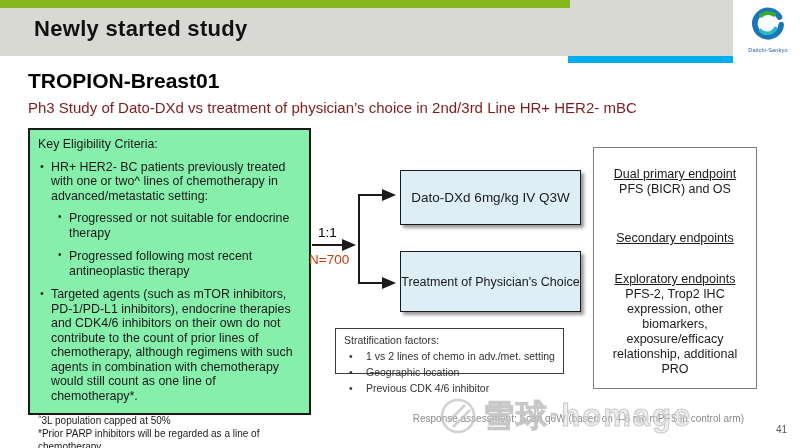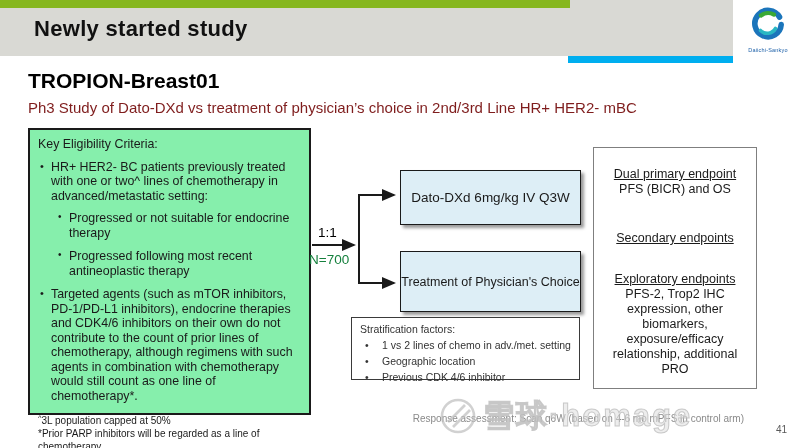--- a/index.html
+++ b/index.html
@@ -36,40 +36,40 @@
   .b1 { position:relative; padding-left:13px; margin-bottom:8px; }
   .b1::before { content:"•"; position:absolute; left:2px; font-size:11px; }
   .b2 { position:relative; padding-left:31px; margin-bottom:9px; }
   .b2::before { content:"•"; position:absolute; left:20px; font-size:10px; }
   .footnotes { font-size:10px; line-height:1.3; margin-top:10px; }
   .footnotes sup { font-size:7.5px; }
 
   
   .flow-svg { position:absolute; left:305px; top:160px; width:100px; height:135px; }
   .ratio-label { position:absolute; left:318px; top:225px; font-size:13.5px; color:#000; }
-  .n-label     { position:absolute; left:309px; top:252px; font-size:13.5px; color:#15803d; }
+  .n-label     { position:absolute; left:309px; top:252px; font-size:13.5px; color:#c2410c; }
 
   
   .arm {
     position:absolute; left:400px; width:181px;
     background:#ddeef6; border:1.5px solid #1a1a1a;
     box-shadow:3px 3px 3px #9b9b9b;
     display:flex; flex-direction:column; align-items:center; justify-content:center;
     text-align:center;
   }
   .arm1 { top:170px; height:55px; font-size:13.5px; }
   .arm2 { top:251px; height:61px; }
   .arm2-title { font-size:12.5px; }
   .arm2-sub   { font-size:10.5px; margin-top:1px; width:170px; }
 
   
   .strat-box {
-    position:absolute; left:335px; top:317px; width:229px; height:63px;
+    position:absolute; left:335px; top:328px; width:229px; height:46px;
     border:1.5px solid #3a3a3a; background:#fff;
-    padding:5px 6px 0 8px; font-size:10.5px; color:#333; line-height:1.25;margin-left:16px;
+    padding:5px 6px 0 8px; font-size:10.5px; color:#333; line-height:1.25;
   }
   .strat-item { position:relative; padding-left:22px; margin-top:3px; }
   .strat-item::before { content:"•"; position:absolute; left:5px; }
 
   
   .endpoints-box {
     position:absolute; left:593px; top:147px; width:164px; height:242px;
     border:1px solid #7f7f7f; background:#fff;
     padding:19px 4px 0 4px; text-align:center; font-size:12.5px; line-height:1.2;
   }

